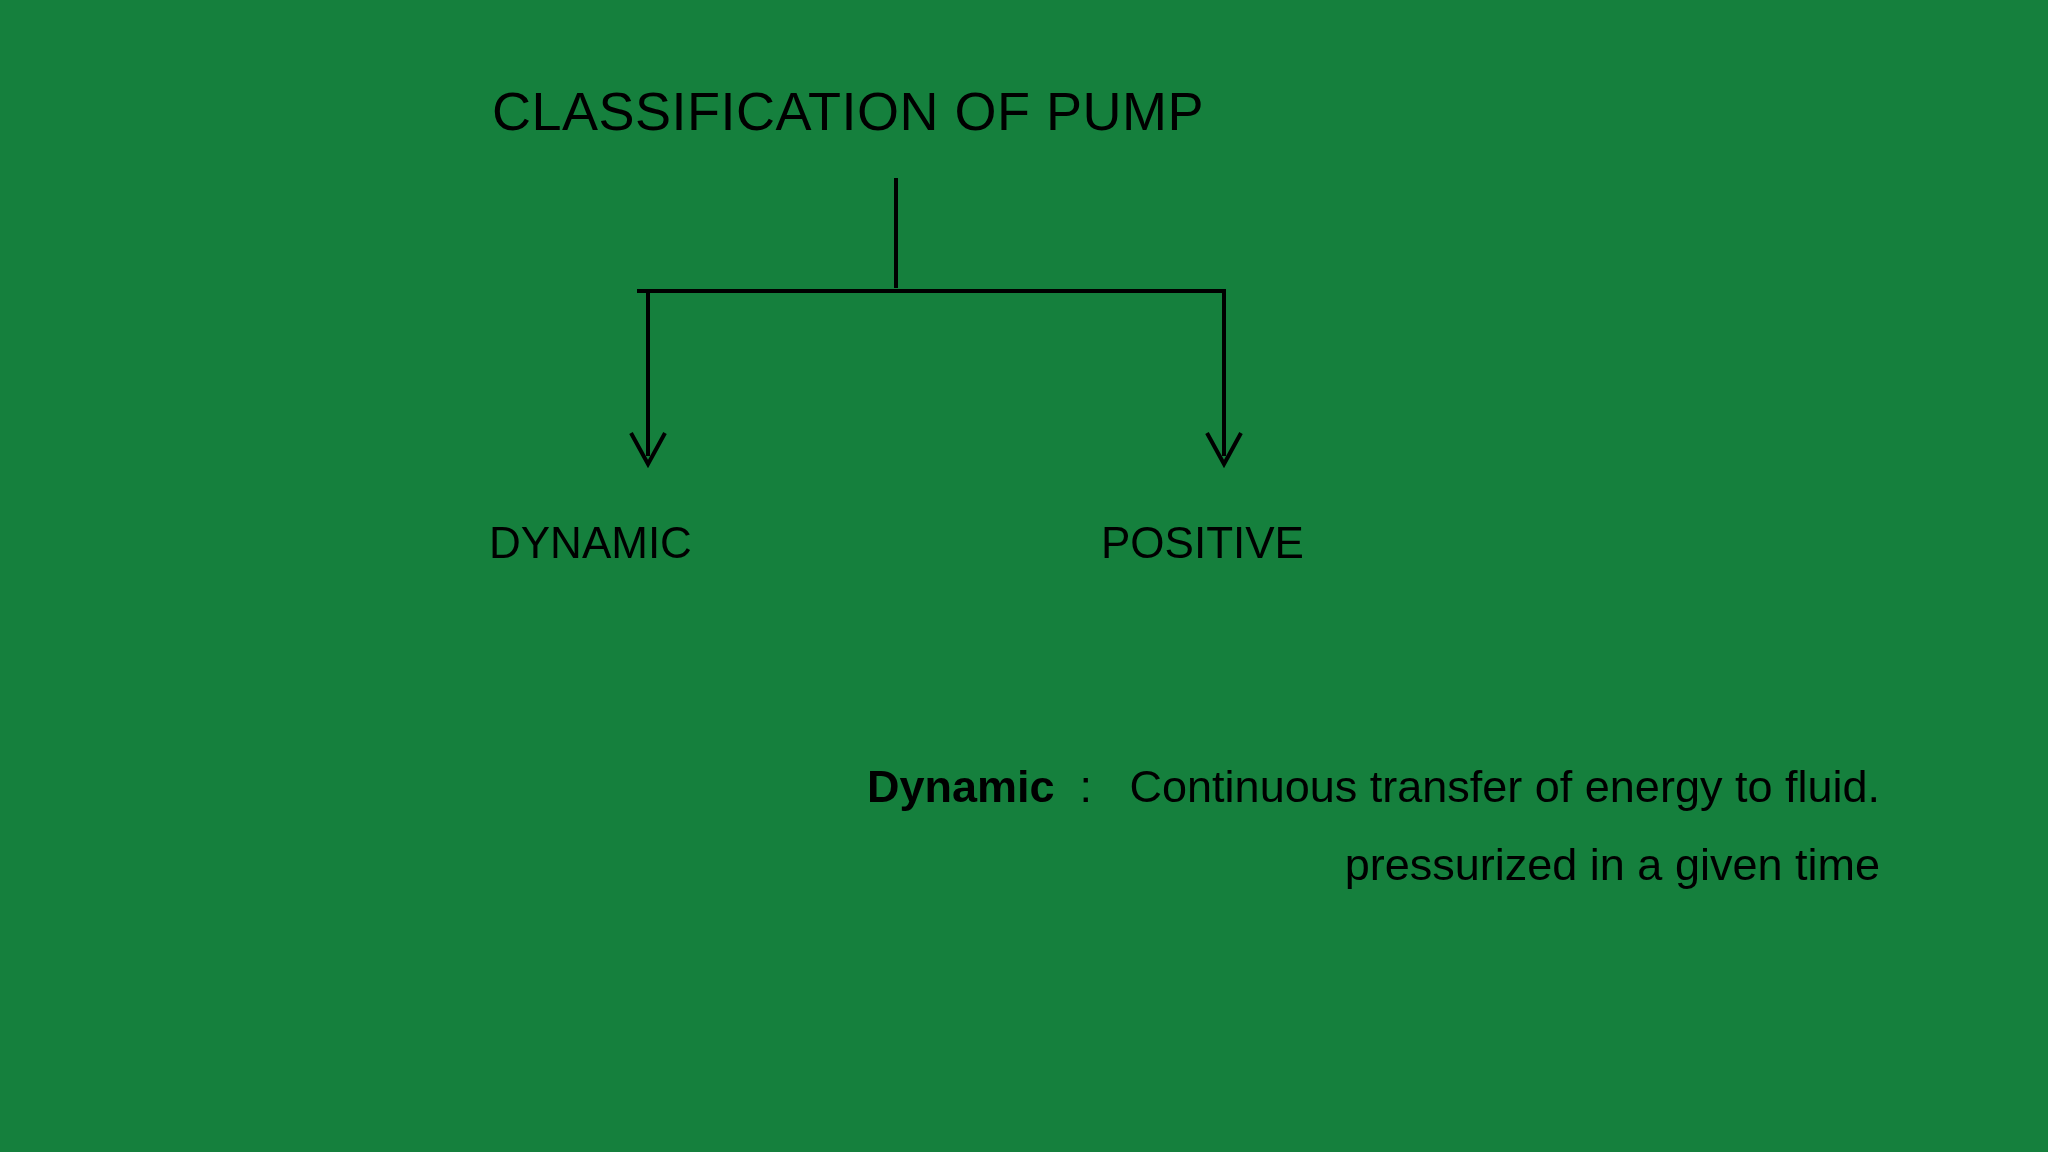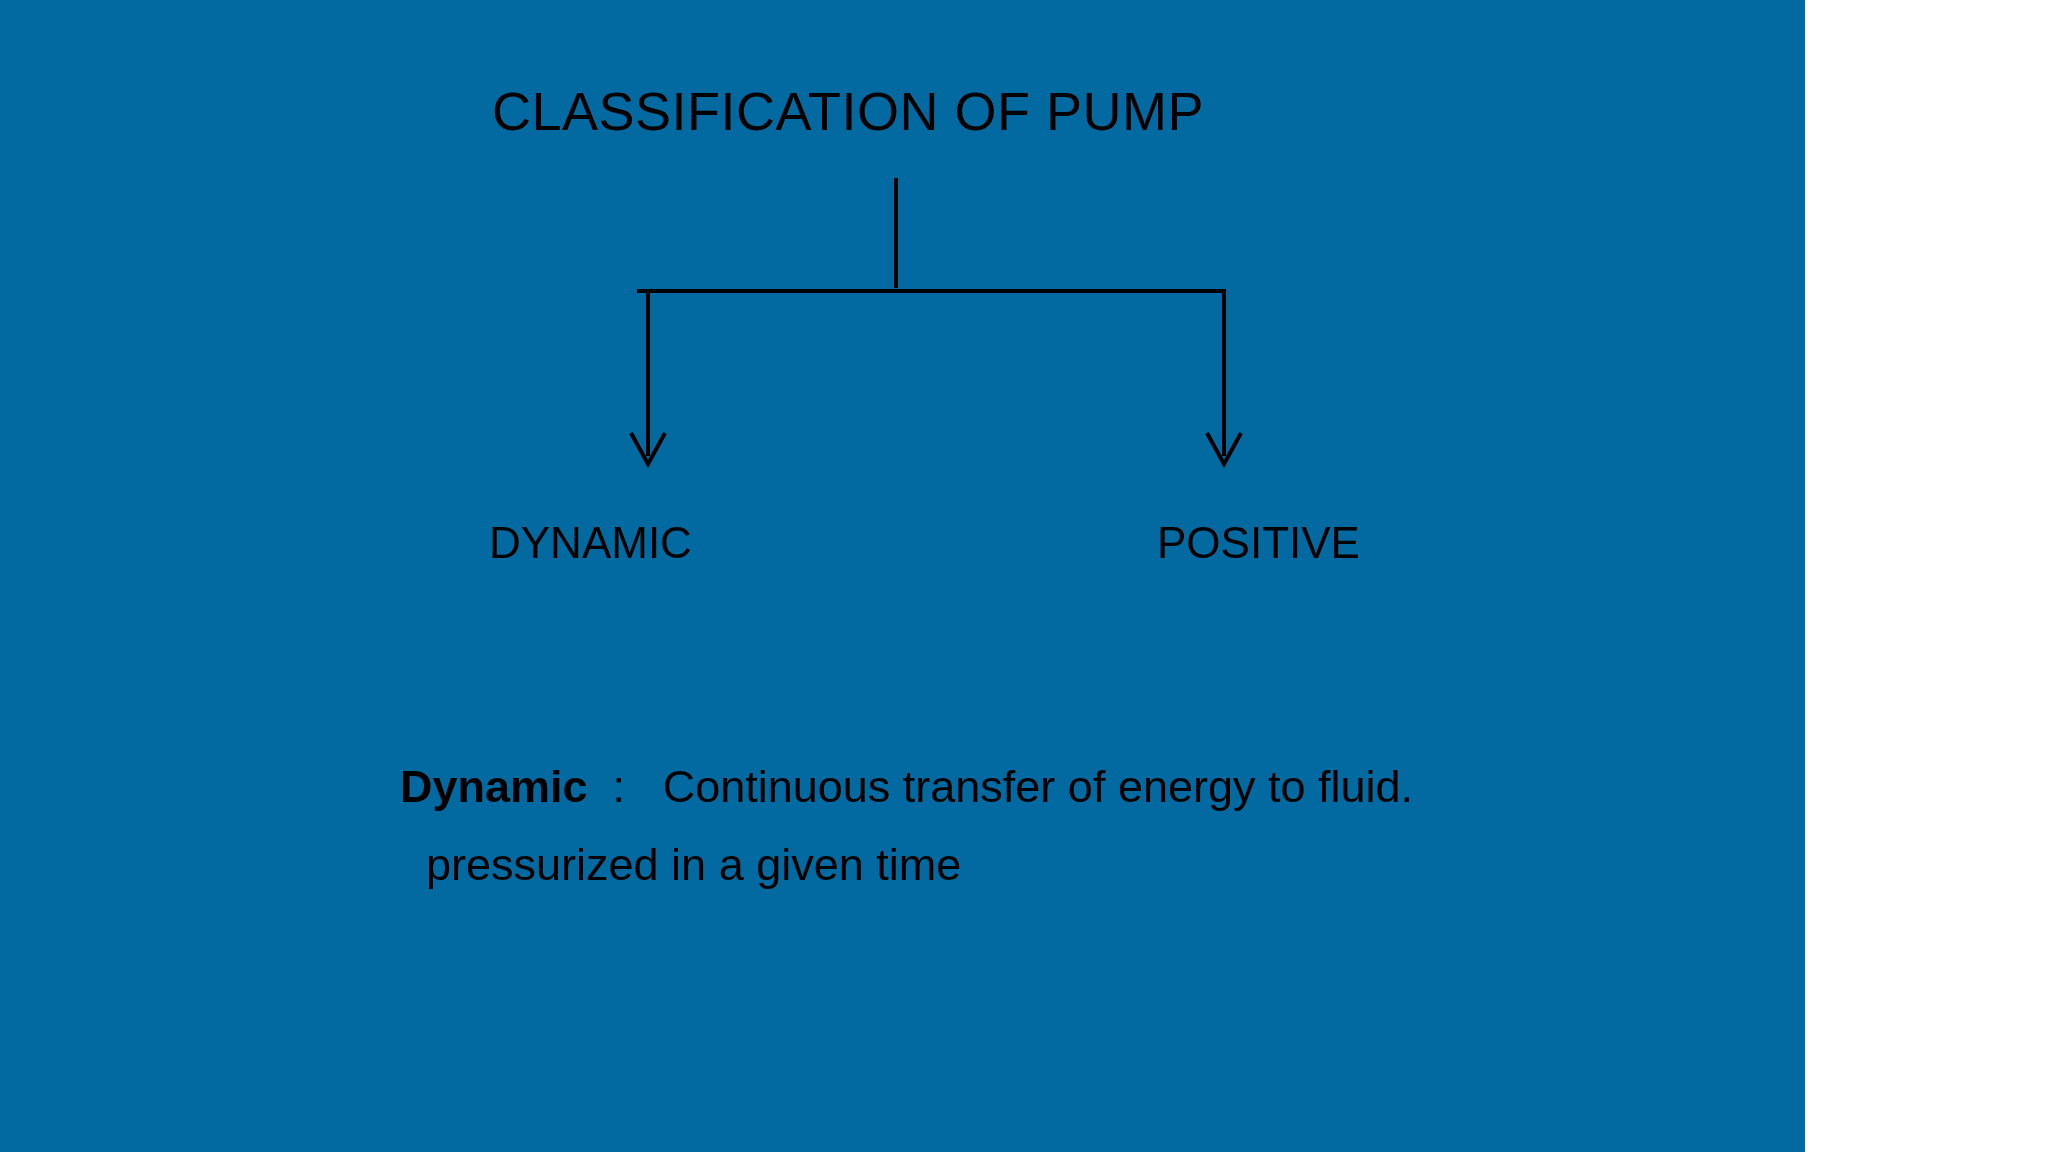--- a/index.html
+++ b/index.html
@@ -7,23 +7,23 @@
     margin: 0;
     padding: 0;
     background: #ffffff;
   }
   body {
     font-family: "Liberation Sans", sans-serif;
     color: #000000;
   }
   #slide {
     position: relative;
-    width: 1805px;
+    width: 2048px;
     height: 1152px;
-    background: #0369a1;
+    background: #15803d;
     overflow: hidden;
   }
 
   
   .slide-title {
     position: absolute;
     left: 492px;
     top: 80px;
     width: 700px;
     font-size: 54px;
@@ -51,40 +51,41 @@
     line-height: 54px;
     font-weight: 400;
     white-space: nowrap;
     color: #000000;
   }
   .node-dynamic {
     left: 489px;
     top: 516px;
   }
   .node-positive {
-    left: 1157px;
+    left: 1101px;
     top: 516px;
   }
   .node-displacement {
     left: 1154px;
     top: 595px;
   }
 
   
   .definitions {
     position: absolute;
     left: 380px;
     top: 748px;
     width: 1500px;
     font-size: 45px;
     line-height: 78px;
     color: #000000;
   }
   .def-line {
     white-space: normal;
+    text-align: right;
   }
   .def-line-1 { padding-left: 20px; }
   .def-line-2 { padding-left: 8px; }
   .def-term {
     font-weight: bold;
   }
   .def-sep {
     font-weight: 400;
   }
   .def-body {

